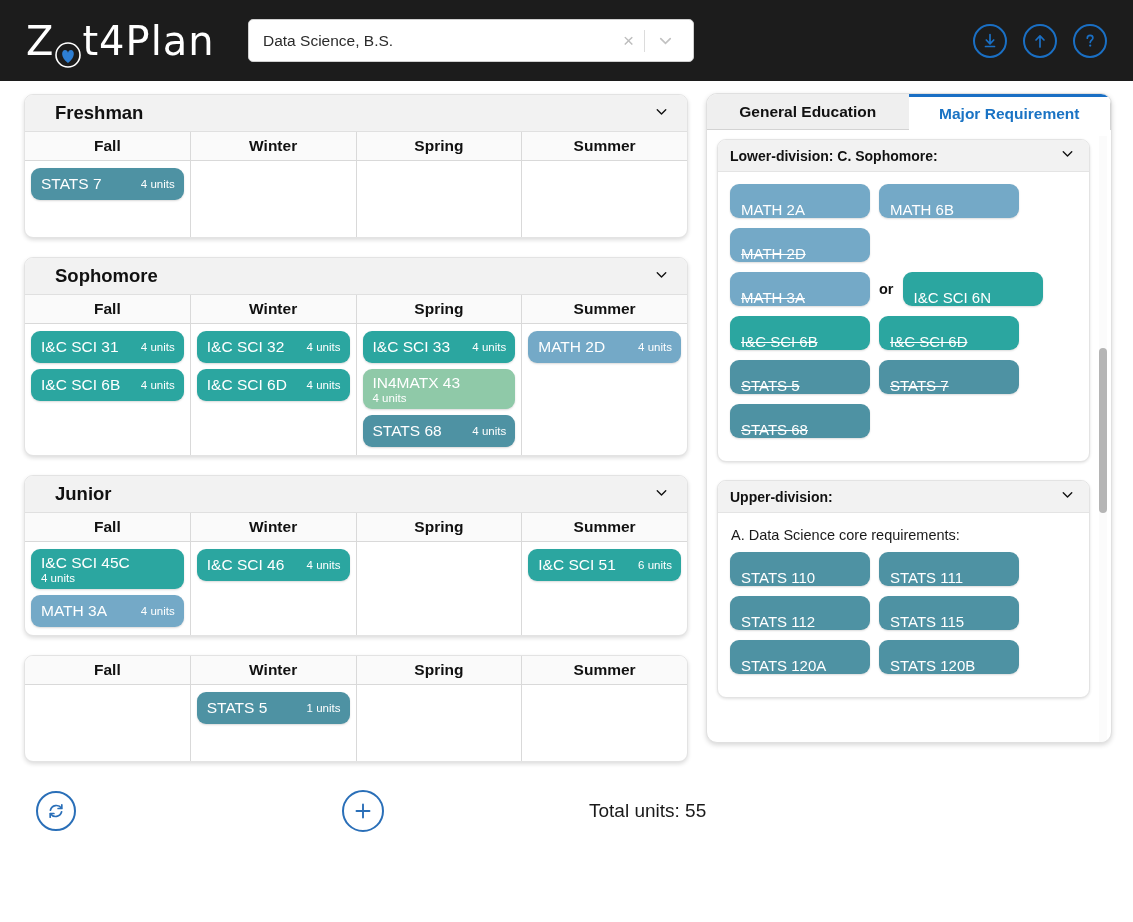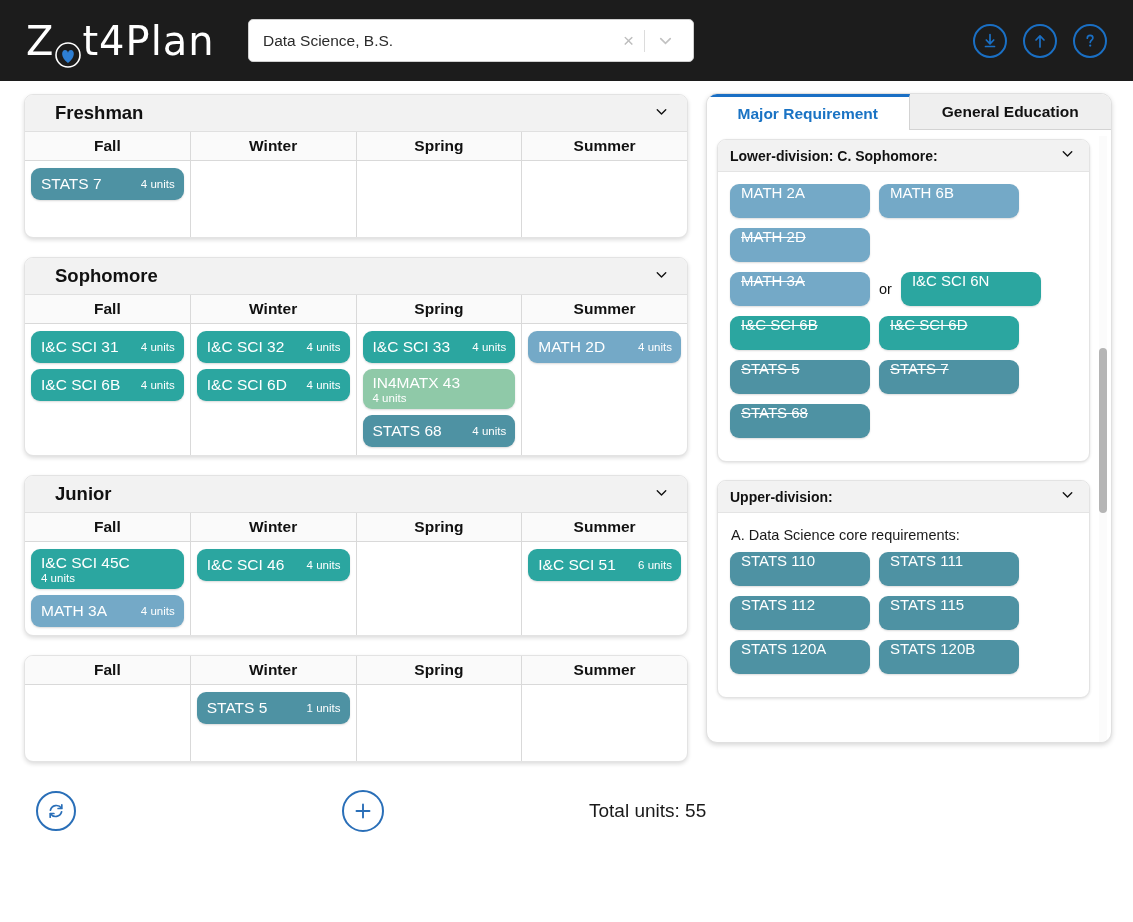--- a/index.html
+++ b/index.html
@@ -229,27 +229,27 @@
     gap: 9px;
     margin-bottom: 10px;
   }
   .pill {
     width: 140px;
     height: 34px;
     border-radius: 9px;
     color: #ffffff;
     font-size: 15px;
     display: flex;
-    align-items: flex-start;
+    align-items: flex-end;
     padding-left: 11px;
     cursor: grab;
     box-shadow: 0 1px 2px rgba(0,0,0,.14);
   }
   .pill.done { text-decoration: line-through; }
-  .or-text { font-size: 14.5px; font-weight: normal; color: #111; }
+  .or-text { font-size: 14.5px; font-weight: bold; color: #111; }
   .pill-spacer { width: 140px; }
   .sb-track {
     position: absolute;
     right: 4px; top: 6px;
     width: 8px; height: 634px;
     background: #fbfbfb;
   }
   .sb-thumb {
     position: absolute;
     right: 4px;
@@ -512,22 +512,22 @@
           <path d="M12 5.5 V18.5 M5.5 12 H18.5" fill="none" stroke="#2a6fb8" stroke-width="1.9" stroke-linecap="round"></path>
         </svg>
       </div>
       <div class="total-units">Total units: 55</div>
     </div>
   </div>
 
   <div class="right-col">
     <div class="req-panel">
       <div class="tabs" id="tabs-host">
+          <div class="tab">General Education</div>
           <div class="tab active">Major Requirement</div>
-          <div class="tab">General Education</div>
         </div>
       <div class="scroll-area">
         <div class="scroll-inner" id="sections-host">
             <div class="req-card">
               <div class="req-head">
                 <div class="req-head-title">Lower-division: C. Sophomore:</div>
                 <div><svg width="17" height="17" viewBox="0 0 20 20">
                     <path d="M5 8 L10 13 L15 8" fill="none" stroke="#111" stroke-width="1.6" stroke-linecap="round" stroke-linejoin="round"></path>
                   </svg></div>
               </div>

